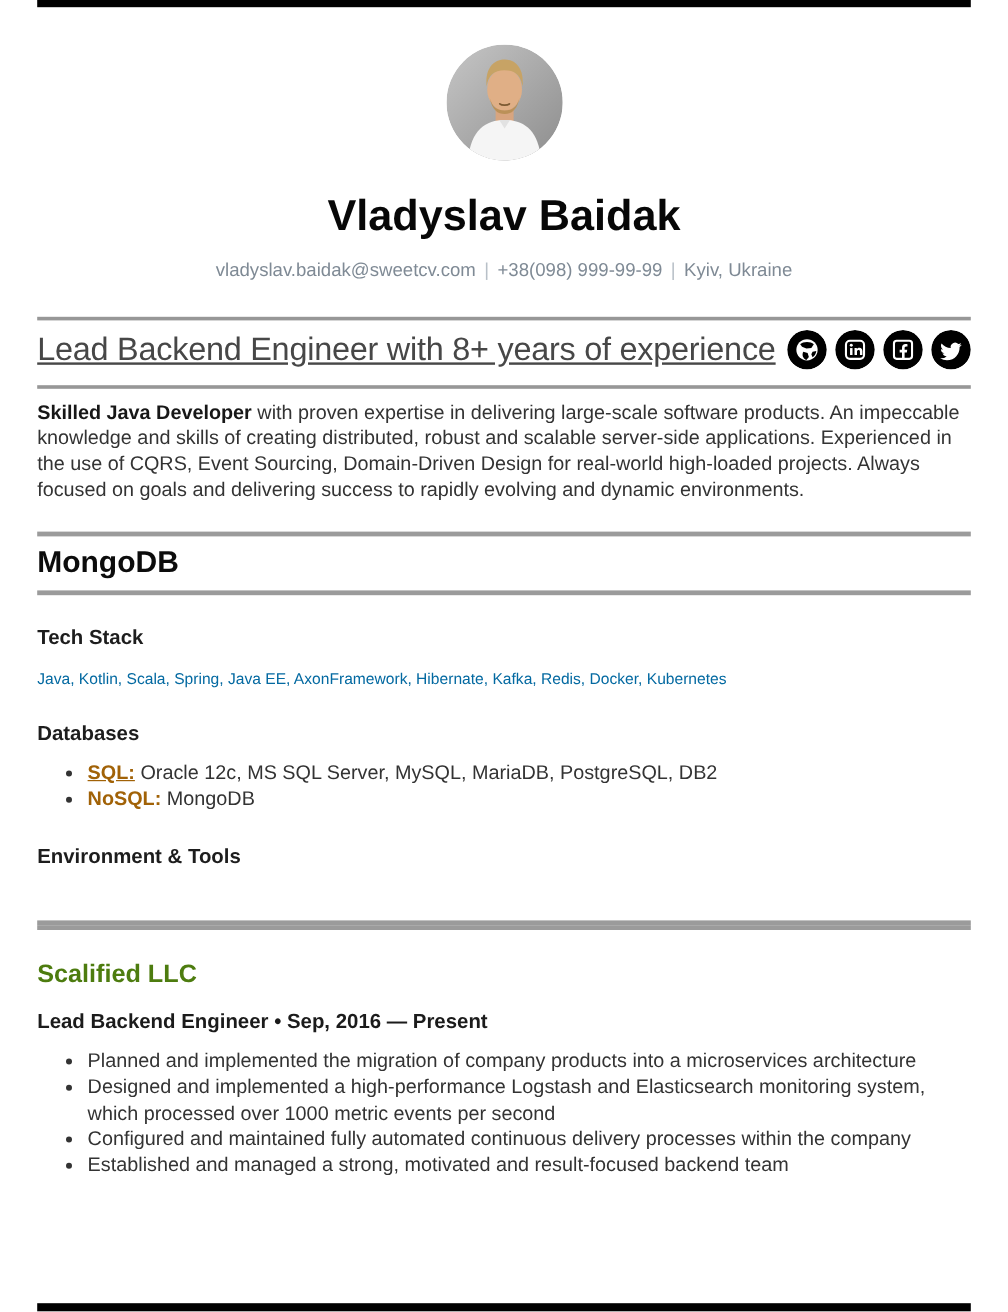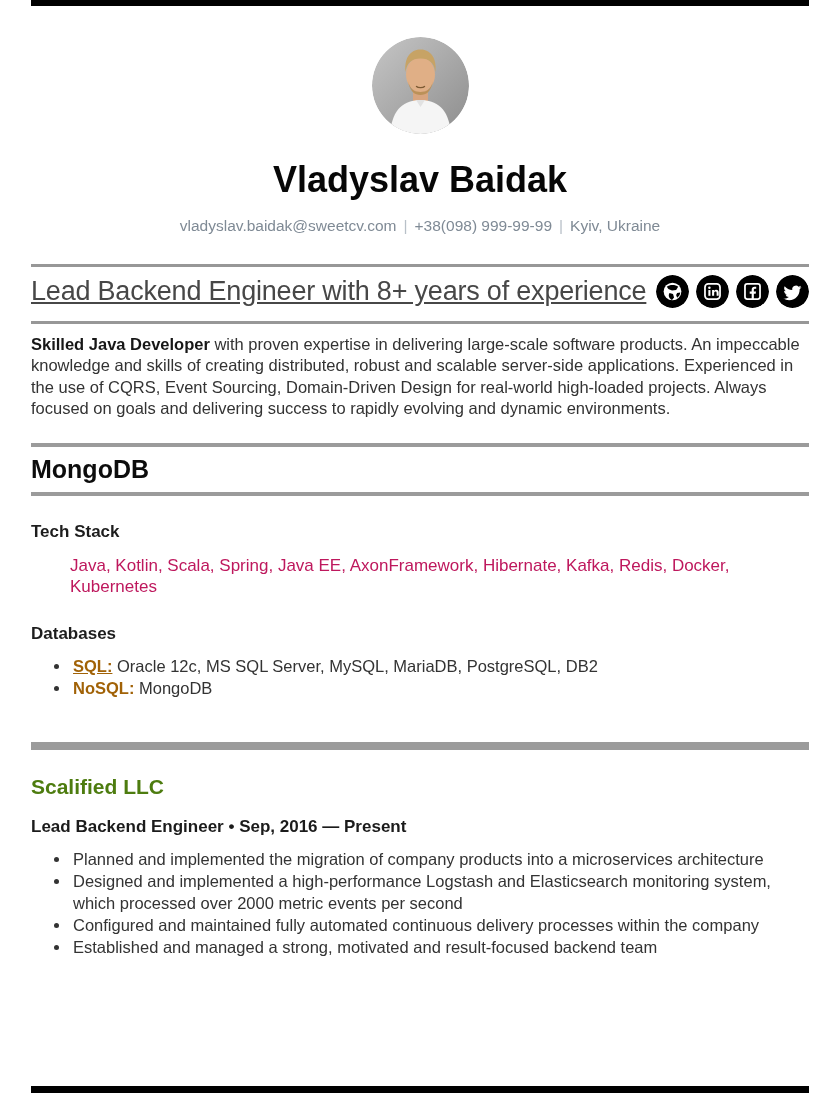--- a/index.html
+++ b/index.html
@@ -38,21 +38,21 @@
   
   .summary { margin-top: 10px; font-size: 16.5px; line-height: 21.5px; color: #333; }
   .summary .lead { font-weight: 700; color: #171717; }
 
   
   .section-head { margin-top: 23px; }
   .section-head.experience { margin-top: 43px; }
   .section-title { font-size: 25px; font-weight: 800; color: #0c0c0c; padding: 7px 0 8px; line-height: 1.2; }
 
   .subhead { font-size: 17px; font-weight: 700; color: #1d1d1d; margin-top: 26px; }
-  .inline-list { margin-top: 13px; font-size: 17px; line-height: 21.5px; color: #be185d; margin-left: 39px; }
+  .inline-list { margin-top: 13px; font-size: 13px; line-height: 21.5px; color: #0369a1; }
 
   ul.bullets { margin: 12px 0 0 0; padding-left: 40px; font-size: 16.5px; line-height: 21.8px; color: #333; }
   ul.bullets li { padding-left: 2px; }
   .db-label { font-weight: 700; color: #a16207; }
   .db-label.underline { text-decoration: underline; }
 
   .company { font-size: 21px; font-weight: 700; color: #4d7c0f; margin-top: 25px; }
   .role-line { font-size: 17px; font-weight: 700; color: #1b1b1b; margin-top: 18px; }
 </style>
 </head>
@@ -137,31 +137,32 @@
 
   <div class="subhead">Tech Stack</div>
   <div class="inline-list">Java, Kotlin, Scala, Spring, Java EE, AxonFramework, Hibernate, Kafka, Redis, Docker, Kubernetes</div>
 
   <div class="subhead">Databases</div>
   <ul class="bullets">
     <li><span class="db-label underline">SQL:</span><span> Oracle 12c, MS SQL Server, MySQL, MariaDB, PostgreSQL, DB2</span></li>
     <li><span class="db-label">NoSQL:</span><span> MongoDB</span></li>
   </ul>
 
+  <div class="subhead">Environment &amp; Tools</div>
 
   <div class="section-head experience">
     <div class="rule thick"></div>
     <div class="rule thick"></div>
   </div>
 
   <div class="company">Scalified LLC</div>
   <div class="role-line">Lead Backend Engineer • Sep, 2016 — Present</div>
 
   <ul class="bullets">
     <li>Planned and implemented the migration of company products into a microservices architecture</li>
-    <li>Designed and implemented a high-performance Logstash and Elasticsearch monitoring system, which processed over 2000 metric events per second</li>
+    <li>Designed and implemented a high-performance Logstash and Elasticsearch monitoring system, which processed over 1000 metric events per second</li>
     <li>Configured and maintained fully automated continuous delivery processes within the company</li>
     <li>Established and managed a strong, motivated and result-focused backend team</li>
   </ul>
 
 </div>
 
 <div class="edge-bar bottom"></div>
 
 </body></html>

